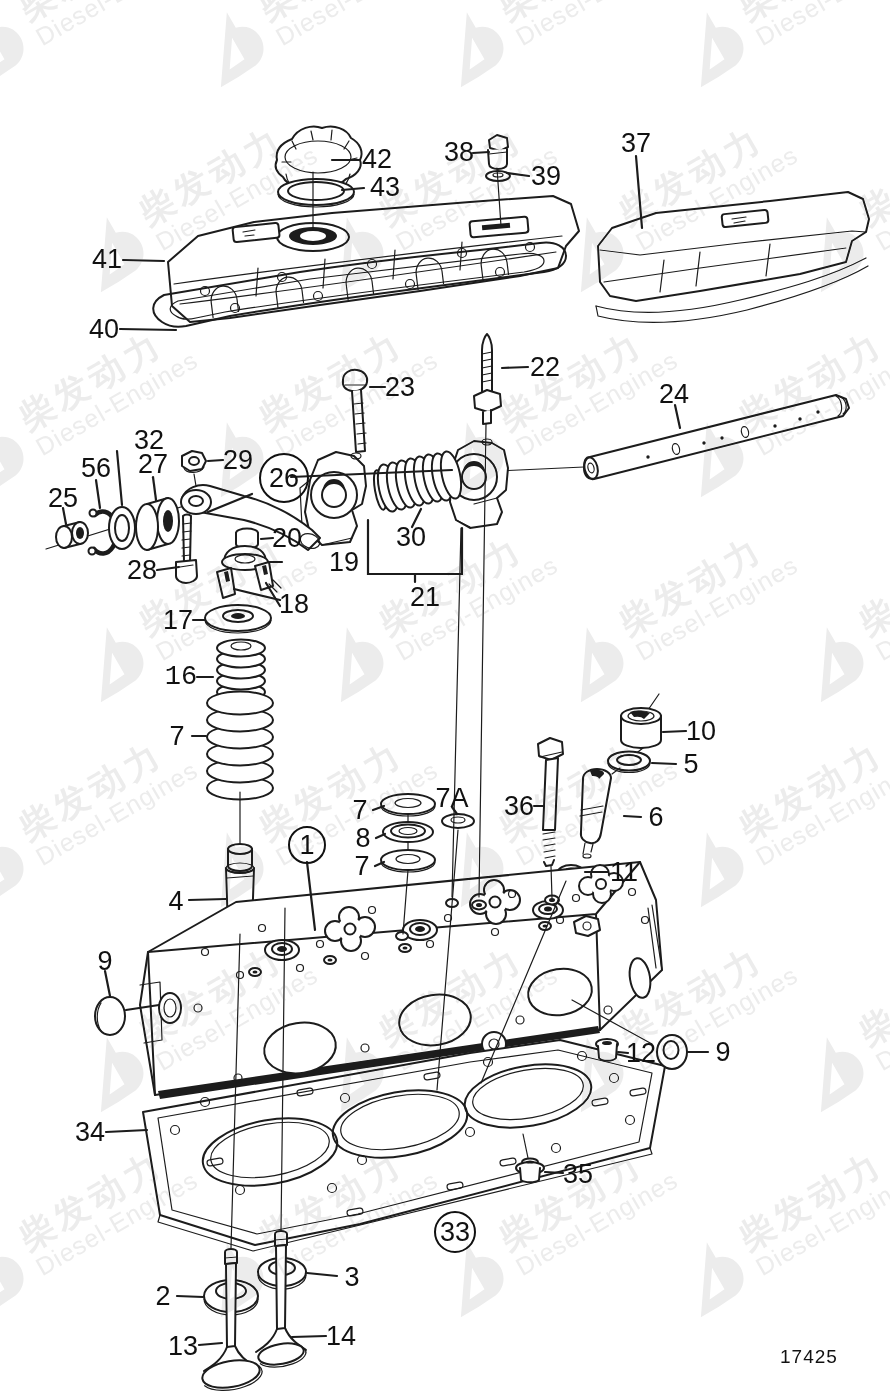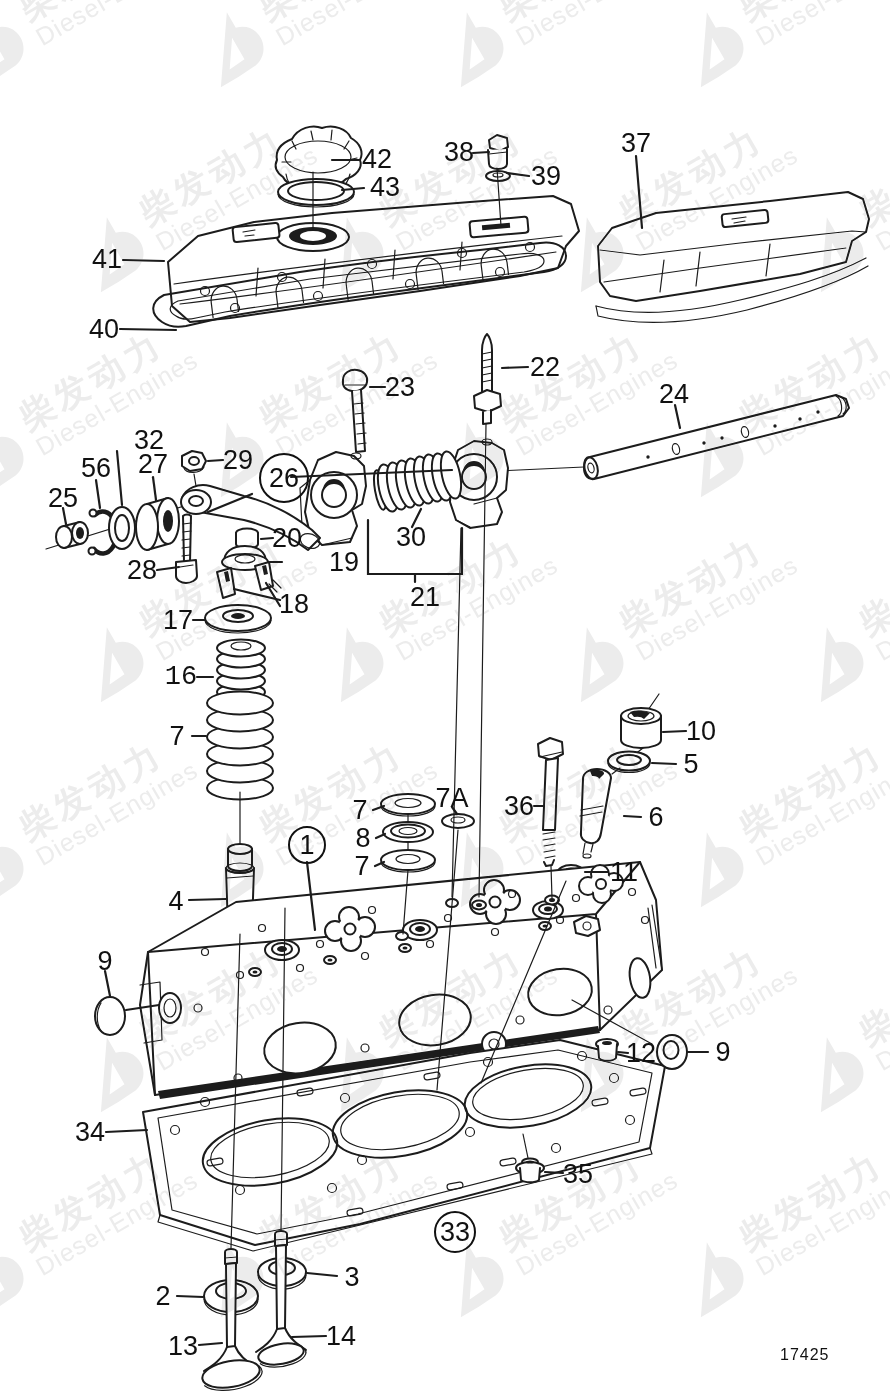--- a/index.html
+++ b/index.html
@@ -16,21 +16,21 @@
   .ln{stroke:#1c1c1c;fill:none;stroke-width:2;stroke-linecap:round;stroke-linejoin:round;}
   .fw{fill:#ffffff;}
   .fd{fill:#1c1c1c;stroke:none;}
   .thin{stroke-width:1.2;}
   .ldr{stroke:#1c1c1c;stroke-width:2.2;fill:none;stroke-linecap:round;}
   
   .co-layer{position:absolute;inset:0;z-index:10;pointer-events:none;}
   .co{position:absolute;transform:translate(-50%,-50%);font-size:27px;color:#111;
       display:flex;align-items:center;justify-content:center;line-height:1;}
   .co.circled{border:2.6px solid #111;border-radius:50%;background:transparent;}
-  .drw-no{position:absolute;z-index:10;font-size:16px;color:#111;letter-spacing:1px;}
+  .drw-no{position:absolute;z-index:10;font-size:19px;color:#111;letter-spacing:1px;}
 </style>
 </head>
 <body>
 
 <div class="stage">
 
   <svg class="art" viewBox="0 0 890 1400">
     <defs>
       <symbol id="wmlogo" viewBox="0 0 100 96">
         <path fill-rule="evenodd" d="M10,94 L72,4 L72,30 C88,34 96,46 96,60 C96,76 86,88 70,92 L40,94 Z M34,78 L60,40 L60,76 Z"></path>

